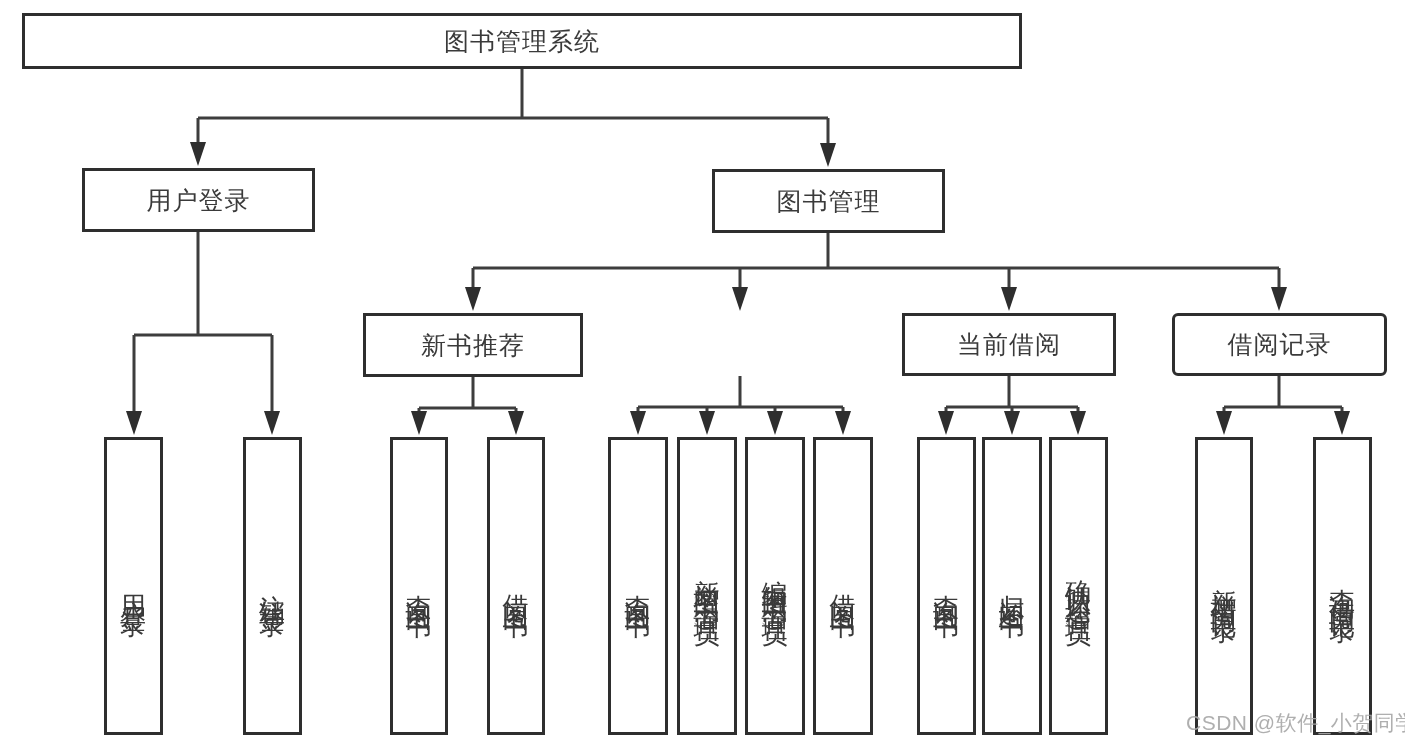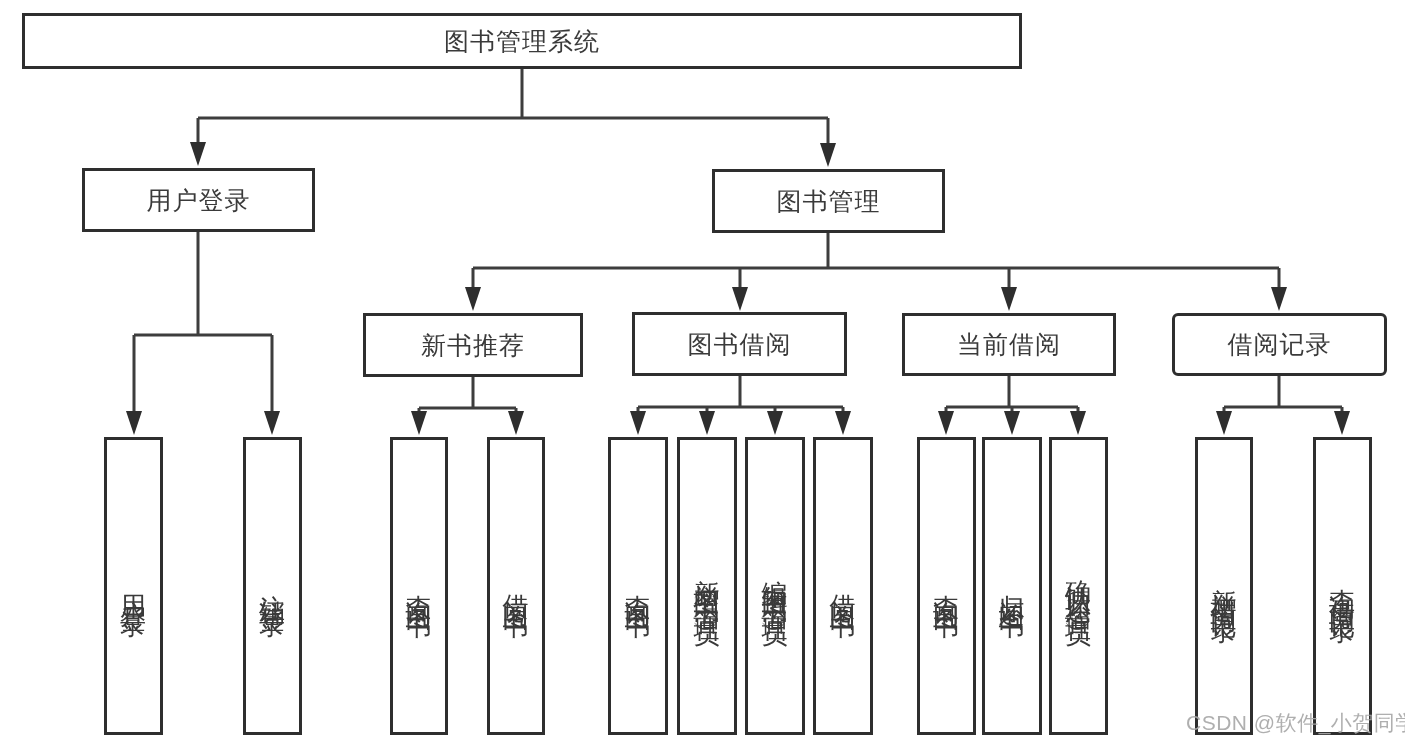--- a/index.html
+++ b/index.html
@@ -99,23 +99,20 @@
   <div class="node h-node" style="left:82px; top:168px; width:233px; height:64px;">
     <span>用户登录</span>
   </div>
   <div class="node h-node" style="left:712px; top:169px; width:233px; height:64px;">
     <span>图书管理</span>
   </div>
 
   <div class="node h-node" style="left:363px; top:313px; width:220px; height:64px;">
     <span>新书推荐</span>
   </div>
-  <div class="node h-node" style="left:632px; top:312px; width:215px; height:64px;">
-    <span>图书借阅</span>
-  </div>
   <div class="node h-node" style="left:902px; top:313px; width:214px; height:63px;align-items:center;">
     <span>当前借阅</span>
   </div>
   <div class="node h-node" style="left:1172px; top:313px; width:215px; height:63px;border-radius:6px;">
     <span>借阅记录</span>
   </div>
 
   <div class="node v-node" style="left:104px; top:437px; width:59px; height:298px;">
     <span class="vtext">用户登录</span>
   </div>

